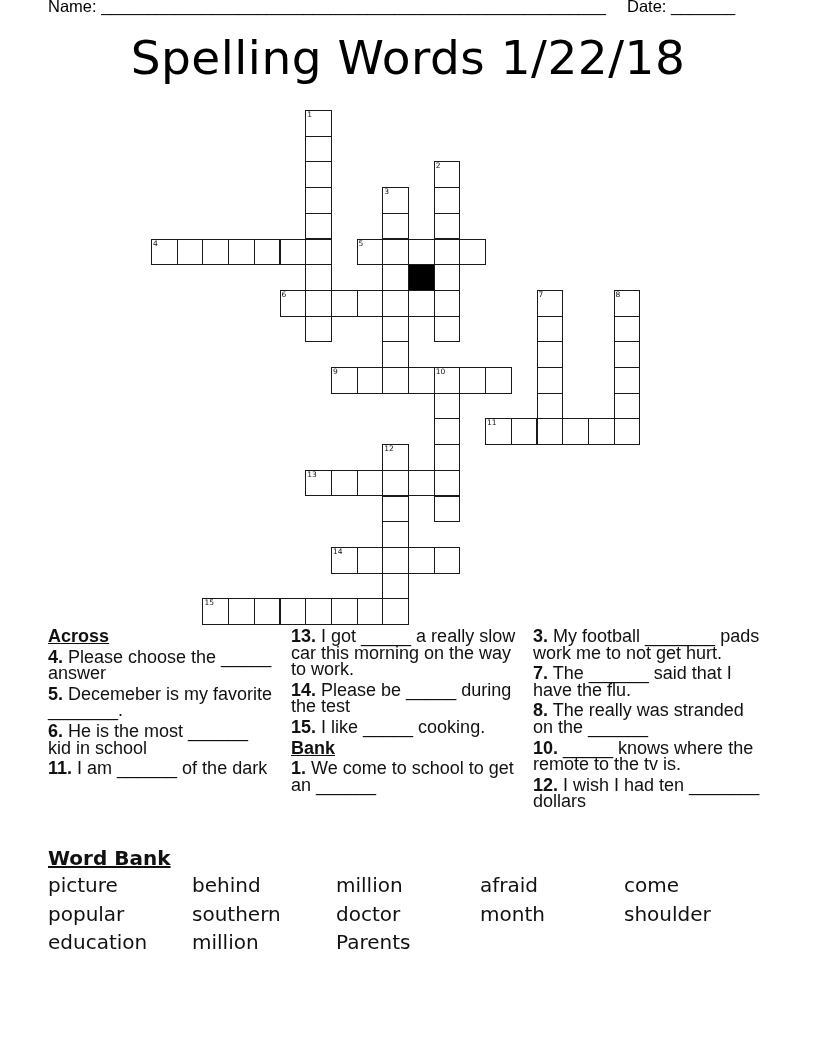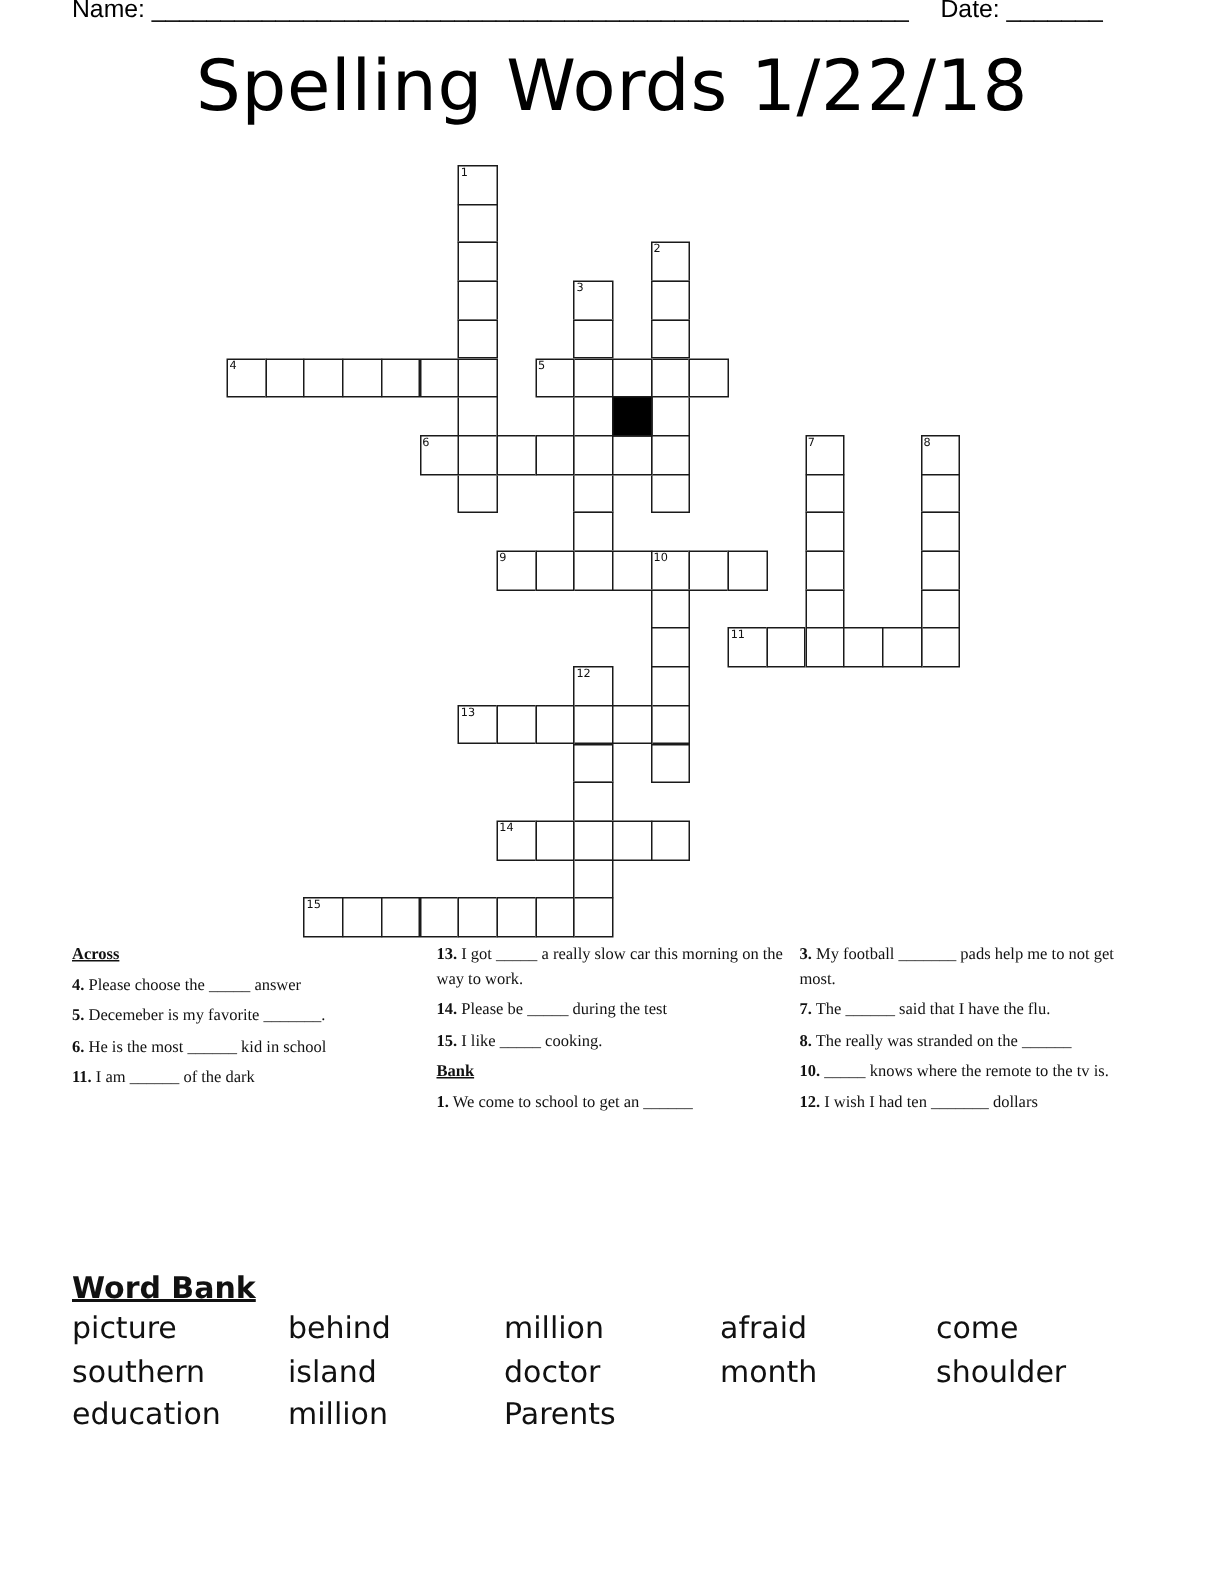--- a/index.html
+++ b/index.html
@@ -14,22 +14,22 @@
   .title { position: absolute; top: 30px; left: 0; width: 816px; text-align: center;
     font-family: "DejaVu Sans", sans-serif; font-size: 47px; letter-spacing: 0.5px; color: #000; }
 
   .grid { position: absolute; left: 0; top: 0; width: 816px; height: 630px; }
   .cell { position: absolute; box-sizing: border-box; width: 26.7px; height: 26.7px;
     border: 1.3px solid #1a1a1a; background: #fff; }
   .cell.black { background: #000; }
   .cell .num { position: absolute; left: 1px; top: -1px; font-family: "DejaVu Sans", sans-serif;
     font-size: 7.5px; line-height: 10px; color: #111; }
 
-  .clues { position: absolute; top: 628px; font-family: Liberation Serif, serif;
-    font-size: 11px; line-height: 16.6px; color: #111; }
+  .clues { position: absolute; top: 628px; font-family: Liberation Sans, sans-serif;
+    font-size: 18px; line-height: 16.6px; color: #111; }
   .clues.col1 { left: 48px; width: 228px; }
   .clues.col2 { left: 291px; width: 236px; }
   .clues.col3 { left: 533px; width: 228px; }
   .clue-heading { font-weight: bold; text-decoration: underline; margin-bottom: 4px; display: block; }
   .clue { margin-bottom: 4px; }
   .clue .cnum { font-weight: bold; }
 
   .wordbank { position: absolute; top: 845px; left: 48px; width: 720px; font-family: "DejaVu Sans", sans-serif; color: #111; }
   .wordbank .wb-title { font-size: 20px; font-weight: bold; text-decoration: underline; line-height: 26px; display: block; }
   .wordbank .wb-grid { display: grid; grid-template-columns: repeat(5, 144px); row-gap: 3px; margin-top: 2px; }
@@ -177,37 +177,37 @@
 
   <div class="clues col2">
     <div class="clue"><span class="cnum">13.</span><span> I got _____ a really slow car this morning on the way to work.</span></div>
     <div class="clue"><span class="cnum">14.</span><span> Please be _____ during the test</span></div>
     <div class="clue"><span class="cnum">15.</span><span> I like _____ cooking.</span></div>
     <span class="clue-heading">Bank</span>
     <div class="clue"><span class="cnum">1.</span><span> We come to school to get an ______</span></div>
   </div>
 
   <div class="clues col3">
-    <div class="clue"><span class="cnum">3.</span><span> My football _______ pads help me to not get most.</span></div>
+    <div class="clue"><span class="cnum">3.</span><span> My football _______ pads work me to not get hurt.</span></div>
     <div class="clue"><span class="cnum">7.</span><span> The ______ said that I have the flu.</span></div>
     <div class="clue"><span class="cnum">8.</span><span> The really was stranded on the ______</span></div>
     <div class="clue"><span class="cnum">10.</span><span> _____ knows where the remote to the tv is.</span></div>
     <div class="clue"><span class="cnum">12.</span><span> I wish I had ten _______ dollars</span></div>
   </div>
 
   <div class="wordbank">
     <span class="wb-title">Word Bank</span>
     <div class="wb-grid">
       <span class="wb-word">picture</span>
       <span class="wb-word">behind</span>
       <span class="wb-word">million</span>
       <span class="wb-word">afraid</span>
       <span class="wb-word">come</span>
+      <span class="wb-word">popular</span>
       <span class="wb-word">southern</span>
-      <span class="wb-word">island</span>
       <span class="wb-word">doctor</span>
       <span class="wb-word">month</span>
       <span class="wb-word">shoulder</span>
       <span class="wb-word">education</span>
       <span class="wb-word">million</span>
       <span class="wb-word">Parents</span>
     </div>
   </div>
 </div>
 

